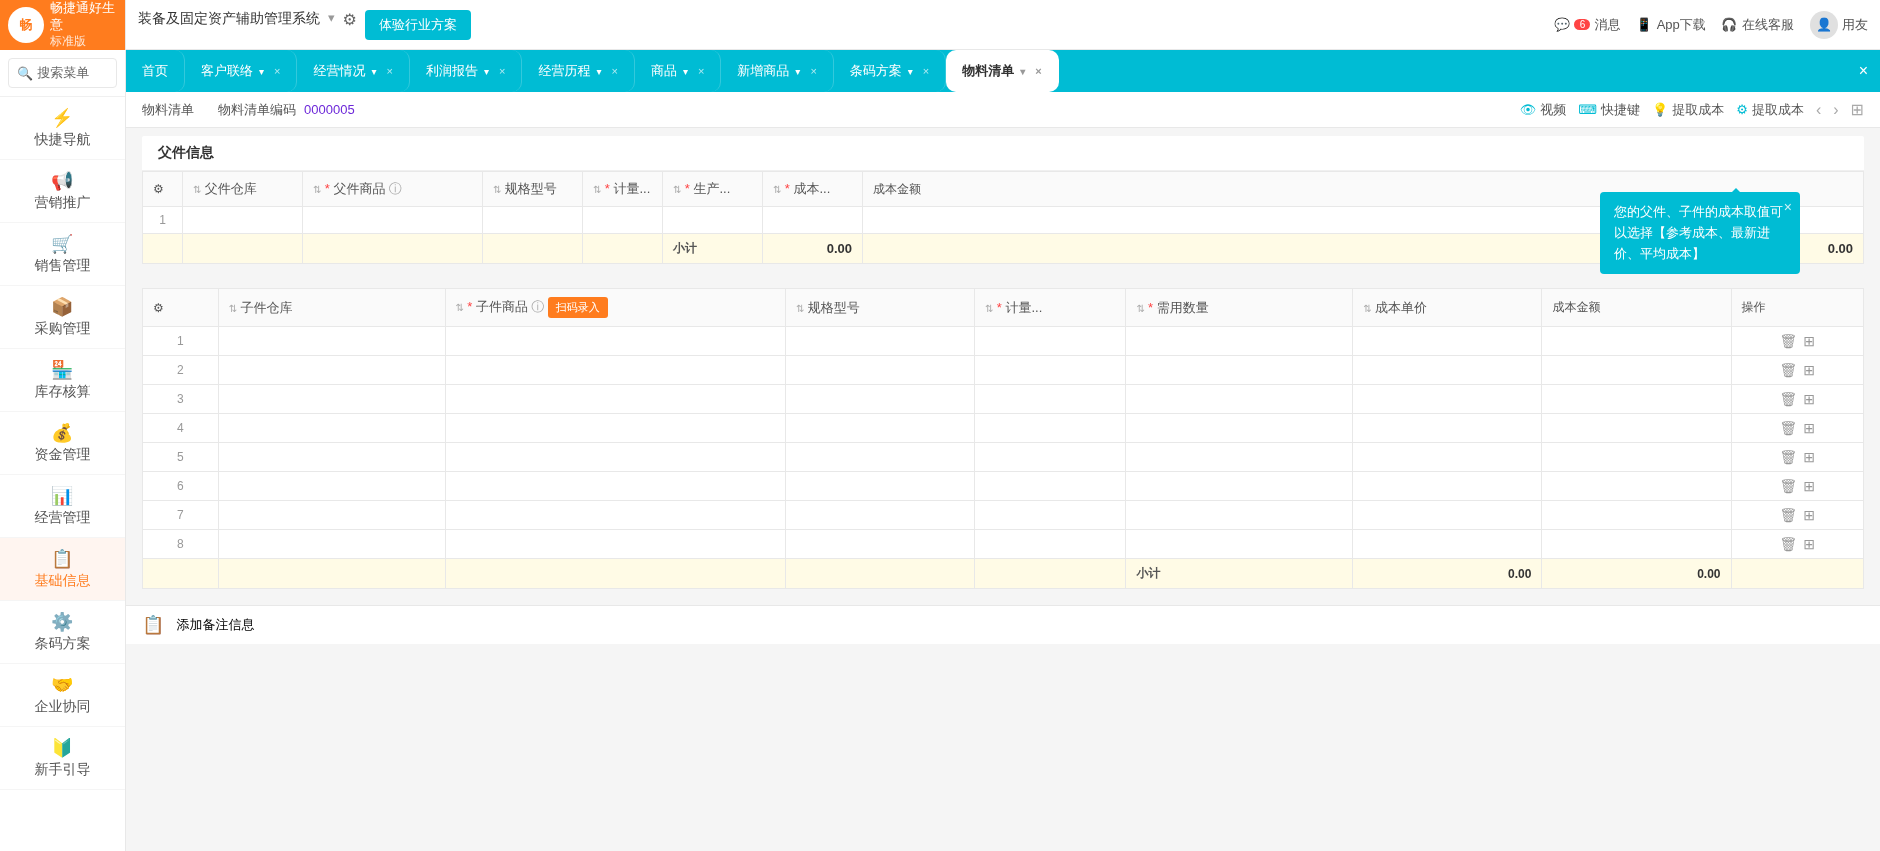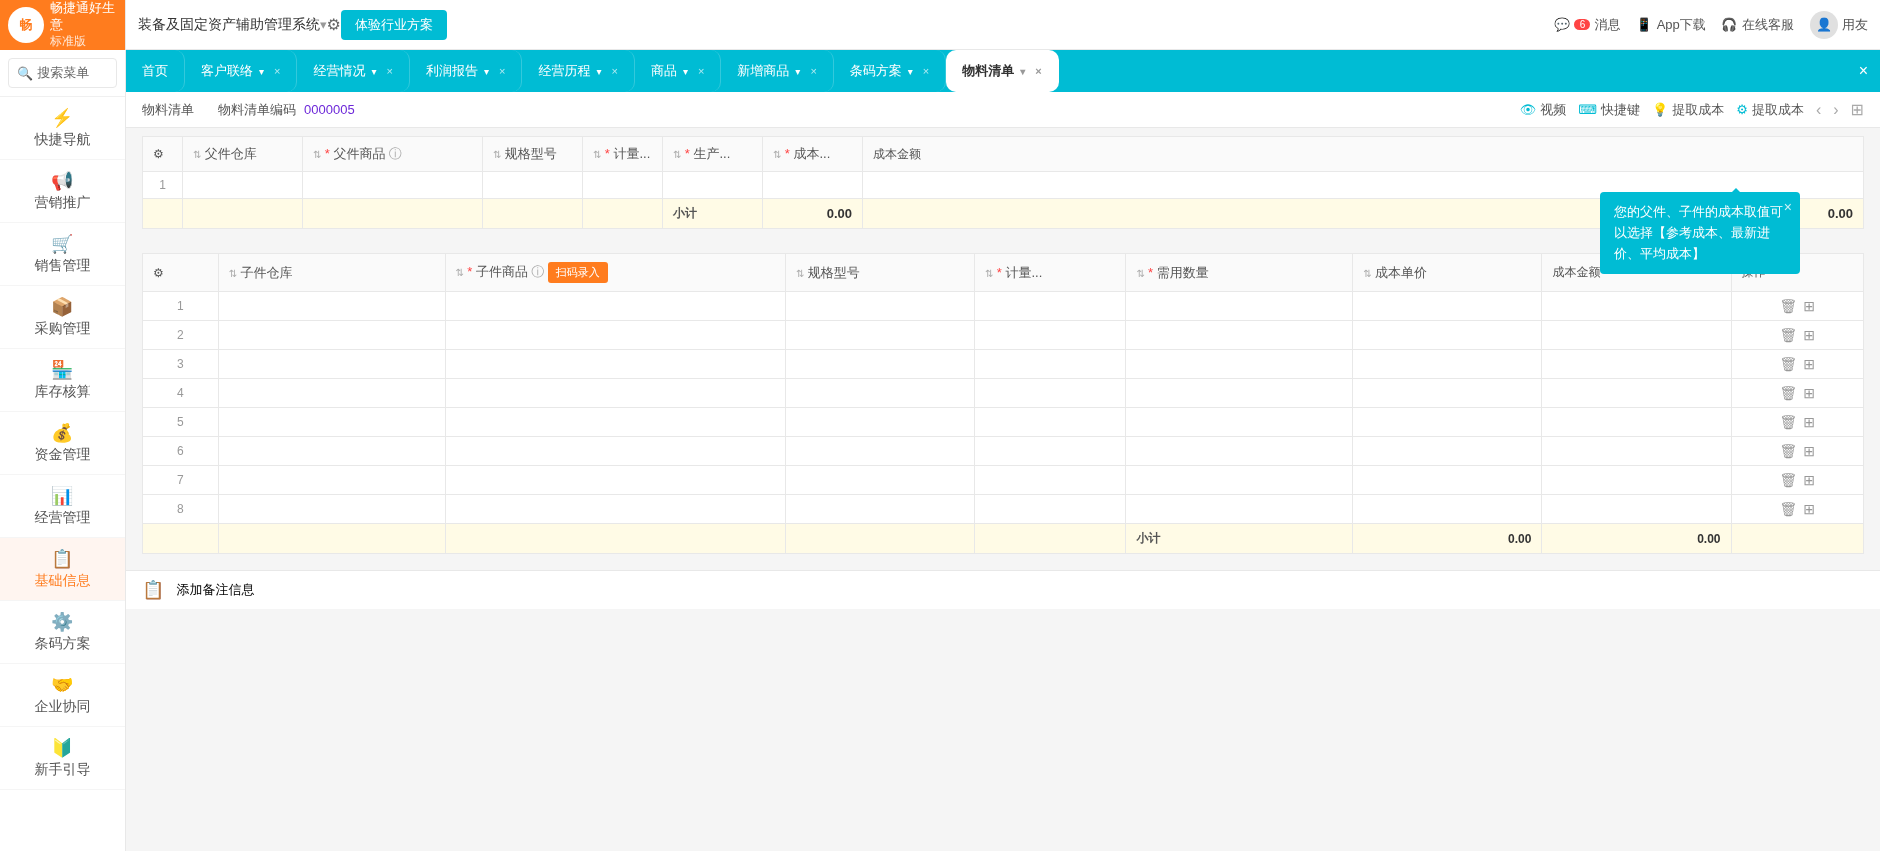--- a/index.html
+++ b/index.html
@@ -17,21 +17,21 @@
     .sidebar-item { display: flex; flex-direction: column; align-items: center; padding: 10px 4px; cursor: pointer; color: #555; border-bottom: 1px solid #f5f5f5; }
     .sidebar-item.active { background: #fff5f0; color: #ff7c1e; }
     .sidebar-item .icon { font-size: 18px; margin-bottom: 2px; }
     .sidebar-item .label { font-size: 14px; text-align: center; }
 
     
     .main { flex: 1; display: flex; flex-direction: column; overflow: hidden; }
 
     
     .topbar { background: #fff; height: 50px; display: flex; align-items: center; padding: 0 12px; border-bottom: 1px solid #e8e8e8; justify-content: space-between; flex-shrink: 0; }
-    .topbar-left { display: flex; align-items: center; }
+    .topbar-left { display: flex; align-items: flex-start; gap: 8px; }
     .topbar-title { font-size: 14px; color: #333; }
     .topbar-arrow { color: #999; cursor: pointer; }
     .topbar-gear { color: #666; cursor: pointer; font-size: 16px; }
     .topbar-btn { background: #00bcd4; color: #fff; border: none; border-radius: 4px; padding: 6px 14px; cursor: pointer; font-size: 13px; }
     .topbar-right { display: flex; align-items: center; gap: 16px; color: #555; font-size: 13px; }
     .topbar-right-item { display: flex; align-items: center; gap: 4px; cursor: pointer; }
     .badge { background: #ff4444; color: #fff; border-radius: 10px; padding: 0 5px; font-size: 10px; min-width: 16px; text-align: center; }
     .user-avatar { width: 28px; height: 28px; background: #e0e0e0; border-radius: 50%; display: flex; align-items: center; justify-content: center; color: #888; }
 
     
@@ -274,20 +274,21 @@
       </div>
     </div>
 
     <div class="tooltip-box" style="position:absolute; top:100px; right:80px; z-index:200;">
       <span class="tooltip-close">×</span>
       <span>您的父件、子件的成本取值可以选择【参考成本、最新进价、平均成本】</span>
     </div>
 
     <div class="section-wrapper">
       <div class="section">
+        <div class="section-title">父件信息</div>
         <table class="data-table">
           <thead>
             <tr>
               <th class="col-settings">⚙</th>
               <th class="col-warehouse">
                 <span style="color:#aaa; font-size:10px;">⇅</span>
                 <span>父件仓库</span>
               </th>
               <th class="col-goods">
                 <span style="color:#aaa; font-size:10px;">⇅</span>

